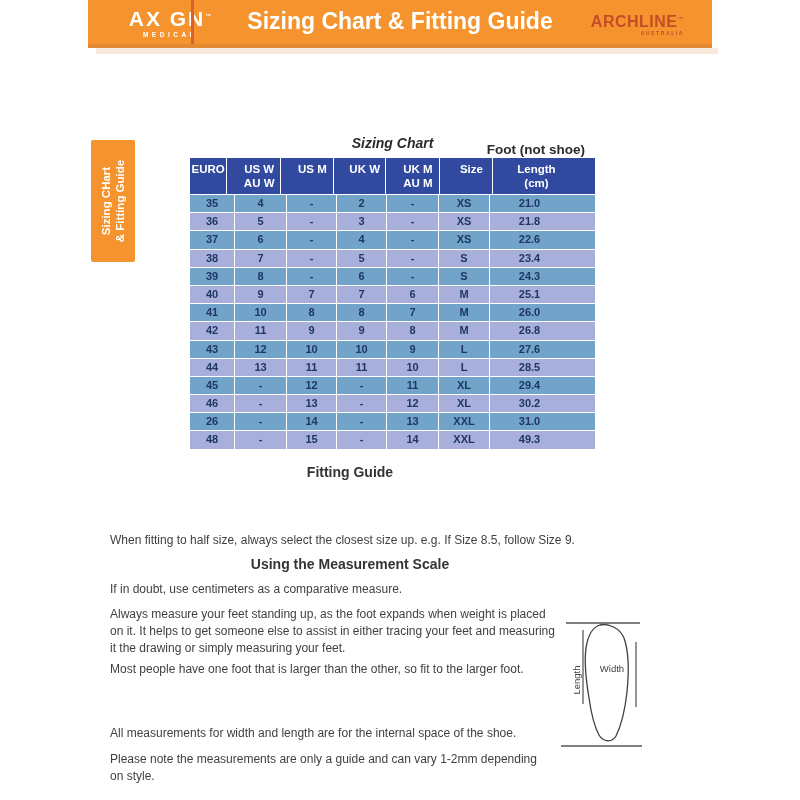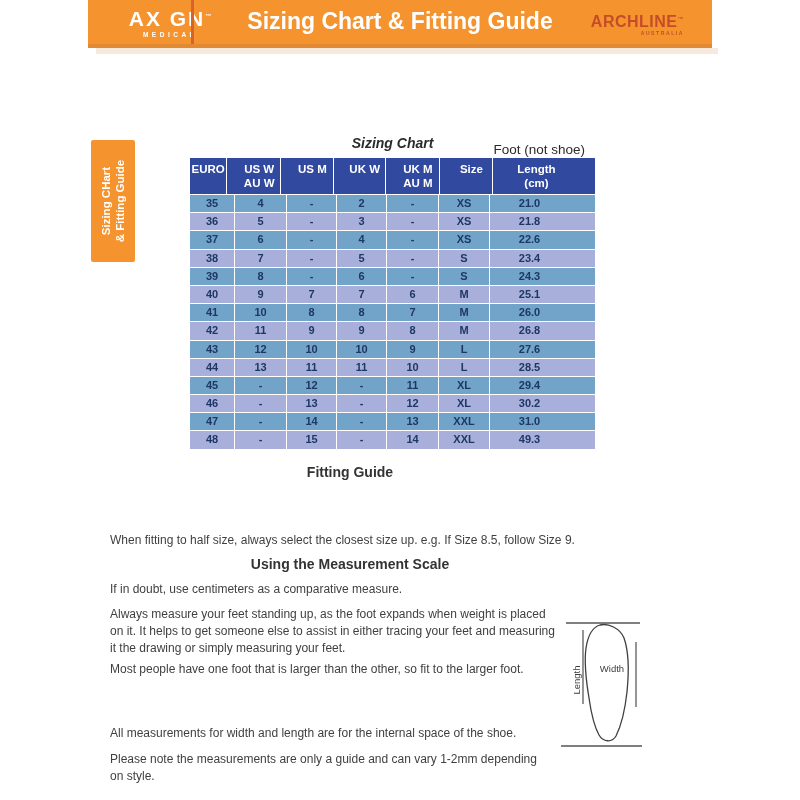--- a/index.html
+++ b/index.html
@@ -26,21 +26,21 @@
   
   .side-tab { position:absolute; left:91px; top:140px; width:44px; height:122px;
     background:#F5942F; border-radius:2px; display:flex; align-items:center; justify-content:center; }
   .side-tab-label { transform:rotate(-90deg); white-space:pre; text-align:center;
     font-size:11.5px; font-weight:bold; color:#fff; line-height:14px; }
 
   
   .chart-title { position:absolute; left:190px; top:135px; width:405px; text-align:center;
     font-size:14px; font-weight:bold; color:#2b2b2b;font-style:italic; }
   .corner-note { position:absolute; left:455px; top:142px; width:140px; padding-right:10px;
-    text-align:right; font-size:13.5px; font-weight:normal; color:#2b2b2b; }
+    text-align:right; font-size:13.5px; font-weight:bold; color:#2b2b2b; }
   .sizing-table { position:absolute; left:190px; top:158px; width:405px; }
   .thead { display:flex; background:#31499E;gap:11px; }
   .thead .tcell { color:#fff; font-weight:bold; font-size:11.5px; line-height:13.5px;
     padding-top:5px; height:36px; text-align:center; white-space:pre-line;
     border-right:1.5px solid #fff; }
   .thead .tcell:last-child { border-right:none; }
   .trow { display:flex; height:18.2px; border-top:1.5px solid #fff; align-items:center; }
   .trow.dark  { background:#71A4C8; }
   .trow.light { background:#A9AFDB; }
   .trow .tcell { font-size:11px; font-weight:bold; color:#1E3765; text-align:center;
@@ -211,21 +211,21 @@
         <div class="trow light">
           <div class="tcell c0">46</div>
           <div class="tcell c1">-</div>
           <div class="tcell c2">13</div>
           <div class="tcell c3">-</div>
           <div class="tcell c4">12</div>
           <div class="tcell c5">XL</div>
           <div class="tcell c6">30.2</div>
         </div>
         <div class="trow dark">
-          <div class="tcell c0">47</div>
+          <div class="tcell c0">26</div>
           <div class="tcell c1">-</div>
           <div class="tcell c2">14</div>
           <div class="tcell c3">-</div>
           <div class="tcell c4">13</div>
           <div class="tcell c5">XXL</div>
           <div class="tcell c6">31.0</div>
         </div>
         <div class="trow light">
           <div class="tcell c0">48</div>
           <div class="tcell c1">-</div>

